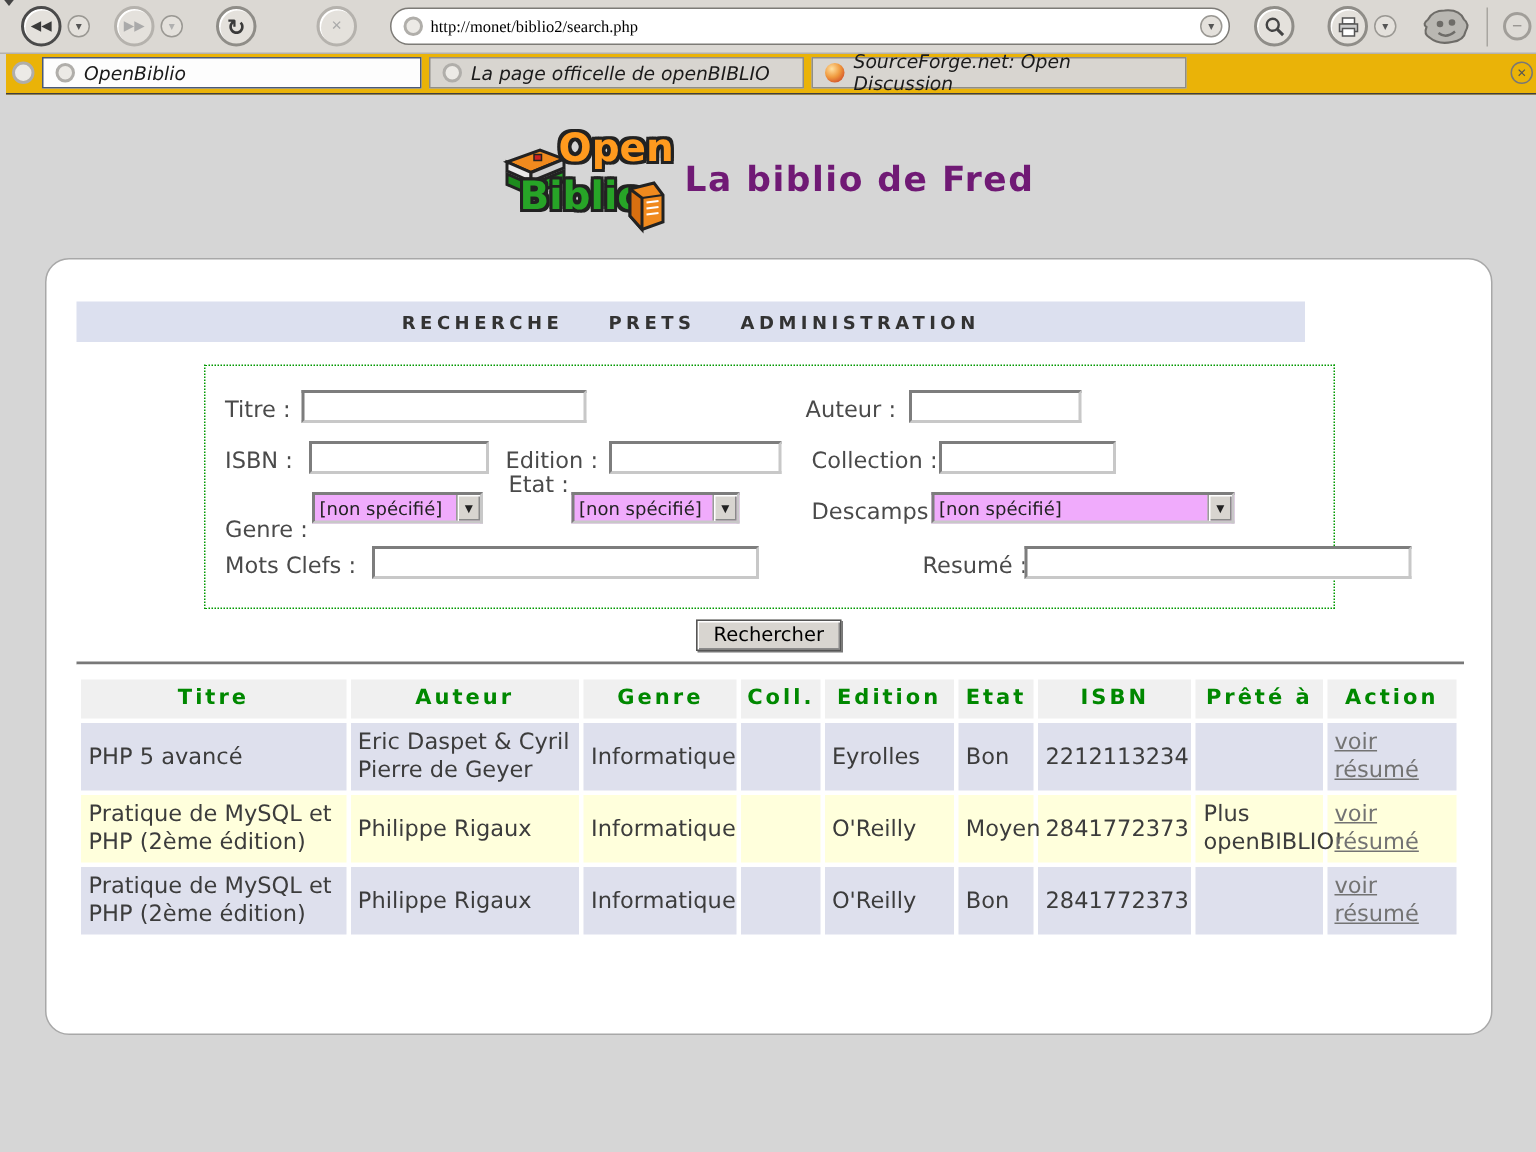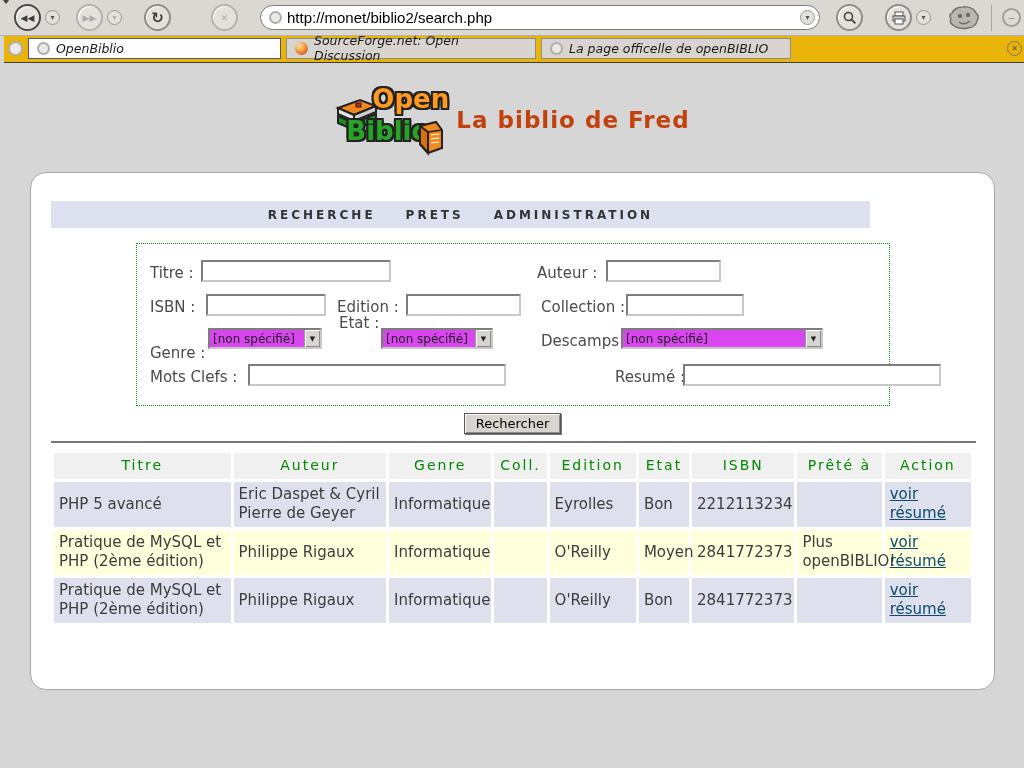--- a/index.html
+++ b/index.html
@@ -42,22 +42,22 @@
   }
   .mini.disabled{ color:#b0b0b0; }
   .sp8{ width:8px; flex:none; } .sp14{ width:14px; flex:none; }
   .urlbar {
     height:25px; width:560px; border-radius:13px;
     border:1px solid #7d7b77; background:#fff;
     display:flex; align-items:center; gap:5px; padding:0 4px 0 8px; flex:none;
   }
   .ring { width:13px; height:13px; border-radius:50%; border:2px solid #b0aeaa; background:#eceae6; flex:none; }
   .urlbar input {
-    flex:1; border:none; outline:none; font-size:15px; color:#000;
-    font-family:Liberation Sans, sans-serif; background:transparent;
+    flex:1; border:none; outline:none; font-size:11px; color:#000;
+    font-family:Liberation Serif, serif; background:transparent;
   }
   .mascot { width:34px; height:30px; flex:none; }
   .vsep { width:1px; height:26px; background:#a8a5a0; margin:0 6px; flex:none; }
   .winbtn {
     width:19px; height:19px; border-radius:50%;
     border:2px solid #a19e99; color:#8a8884; background:#dedbd6;
     display:flex; align-items:center; justify-content:center; font-size:9px; flex:none;
   }
 
   
@@ -91,21 +91,21 @@
     display:flex; align-items:center; justify-content:center; gap:14px;
   }
   .logo { position:relative; width:108px; height:72px; }
   .logo-open, .logo-biblio {
     position:absolute; font-weight:bold; font-size:26px; letter-spacing:0px; line-height:1;
     text-shadow:-2px -2px 0 #222,2px -2px 0 #222,-2px 2px 0 #222,2px 2px 0 #222,0 2px 0 #222,2px 0 0 #222,0 -2px 0 #222,-2px 0 0 #222;
   }
   .logo-open { left:38px; top:2px; color:#ff9a1e; }
   .logo-biblio { left:12px; top:34px; color:#27a427; }
   .logo svg { position:absolute; }
-  .page-title { font-size:23px; font-weight:bold; color:#c2410c; letter-spacing:1px; }
+  .page-title { font-size:23px; font-weight:bold; color:#701a75; letter-spacing:1px; }
 
   .card {
     position:absolute; left:30px; top:108px; width:965px; height:518px;
     background:#fff; border:1px solid #a8a8a8; border-radius:16px;
   }
   .navband {
     position:absolute; left:20px; top:28px; width:819px; height:27px;
     background:#dce0ef; display:flex; align-items:center; justify-content:center; gap:30px;
   }
   .navband span { font-size:12px; font-weight:bold; color:#333; letter-spacing:3px; }
@@ -115,21 +115,21 @@
     border:1px dotted #009900;
   }
   .flabel { position:absolute; font-size:15px; color:#4a4a4a; white-space:nowrap; }
   .tinput {
     position:absolute; height:22px; background:#fff;
     border:2px solid; border-color:#7d7d7d #c8c8c8 #c8c8c8 #7d7d7d;
     font-size:13px; padding:0 3px; outline:none;
     font-family:"DejaVu Sans","Liberation Sans",sans-serif;
   }
   .selbox {
-    position:absolute; height:21px; background:#d946ef;
+    position:absolute; height:21px; background:#f0abfc;
     border:2px solid; border-color:#7d7d7d #c8c8c8 #c8c8c8 #7d7d7d;
     display:flex; align-items:center;
   }
   .selbox .stext { flex:1; font-size:12px; color:#222; padding:0 3px; white-space:nowrap; overflow:hidden; }
   .selbox .sarrow {
     width:16px; height:100%; background:#d8d5d0;
     border-left:1px solid #9a9a9a; box-shadow:inset 1px 1px 0 #fff, inset -1px -1px 0 #8a8a8a;
     display:flex; align-items:center; justify-content:center; font-size:7px; color:#222; flex:none;
   }
   .btn-row { position:absolute; left:0; top:240px; width:100%; display:flex; justify-content:center; }
@@ -142,28 +142,28 @@
   .hrline {
     position:absolute; left:20px; top:268px; width:925px; height:3px;
     border-top:2px solid #787878; border-bottom:1px solid #fff;
   }
 
   table.results {
     position:absolute; left:20px; top:277px; width:923px;
     border-collapse:separate; border-spacing:3px; table-layout:fixed;
   }
   table.results th {
-    background:#f0f0f0; color:#008800; font-size:14px; font-weight:normal;
+    background:#f0f0f0; color:#008800; font-size:14px; font-weight:bold;
     letter-spacing:2px; text-align:center; padding:4px 2px; line-height:1.25;
   }
   table.results td { font-size:15px; color:#3c3c3c; padding:3px 5px; line-height:1.25; vertical-align:middle; }
   tr.lav td { background:#dee0ed; }
   tr.yel td { background:#ffffdc; }
   td.small-note { font-size:11px; padding:2px 3px; }
-  a.voir { color:#0c4a6e; text-decoration:underline; font-size:15px; display:inline-block; width:56px; line-height:1.3; }
+  a.voir { color:#737373; text-decoration:underline; font-size:15px; display:inline-block; width:56px; line-height:1.3; }
 
   .retour { position:absolute; left:22px; top:478px; display:flex; flex-direction:column; gap:2px; }
   .retour a { font-size:12.5px; font-weight:600; color:#333; letter-spacing:2.5px; text-decoration:none; line-height:1.3; }
 
   .credit {
     position:absolute; left:0; top:630px; width:100%; text-align:center;
     font-style:italic; font-size:13px; color:#333;
   }
 </style>
 </head>
@@ -235,27 +235,27 @@
   <div class="sp8"></div>
 
 </div>
 
 <div class="tabstrip">
   <div class="ring" style="width:15px;height:15px;"></div>
   <div class="tab active">
     <div class="ring"></div>
     <span>OpenBiblio</span>
   </div>
+  <div class="tab t2">
+    <div class="ring"></div>
+    <span>La page officelle de openBIBLIO</span>
+  </div>
   <div class="tab t3">
     <div class="sfball"></div>
     <span>SourceForge.net: Open Discussion</span>
-  </div>
-  <div class="tab t2">
-    <div class="ring"></div>
-    <span>La page officelle de openBIBLIO</span>
   </div>
   <div class="tabclose">
       <span>✕</span>
     </div>
 </div>
 
 <div class="page">
 
   <div class="logo-row">
     <div class="logo">

